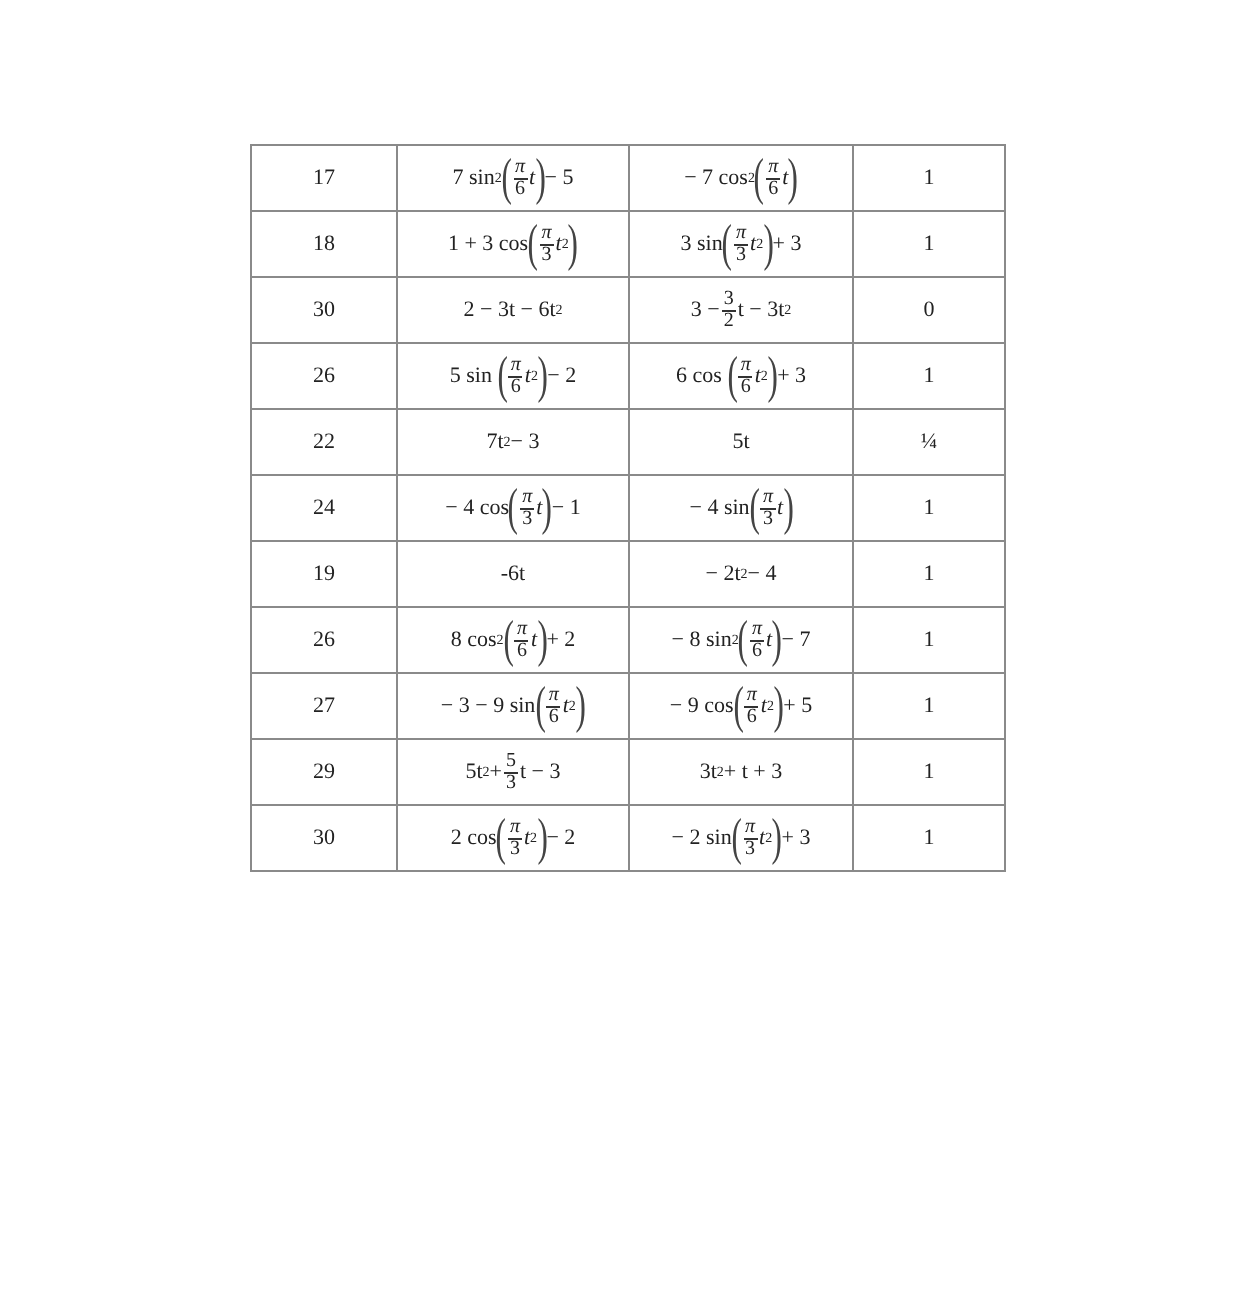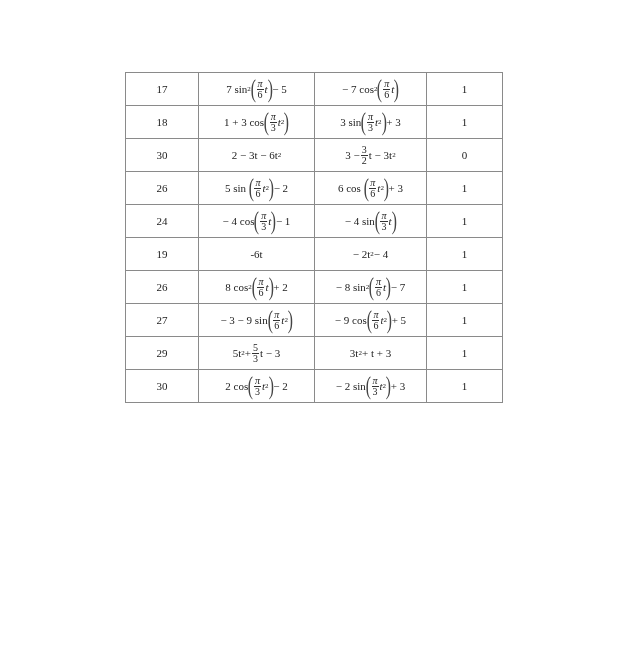--- a/index.html
+++ b/index.html
@@ -109,20 +109,30 @@
               <span class="n"><i>π</i></span>
               <span class="d">6</span>
             </span><i>t</i><sup>2</sup><span class="par">)</span><span>− 2</span></span></td>
       <td class="c-y"><span class="expr"><span>6 cos</span>&nbsp;<span class="par">(</span><span class="frac">
               <span class="n"><i>π</i></span>
               <span class="d">6</span>
             </span><i>t</i><sup>2</sup><span class="par">)</span><span>+ 3</span></span></td>
       <td class="c-v">1</td>
     </tr>
 
+    <tr>
+      <td class="c-num">22</td>
+      <td class="c-x"><span class="expr">
+            <span>7t</span>
+            <sup>2</sup>
+            <span> − 3</span>
+          </span></td>
+      <td class="c-y">5t</td>
+      <td class="c-v top">¼</td>
+    </tr>
 
 
     <tr>
       <td class="c-num">24</td>
       <td class="c-x"><span class="expr">
             <span>− 4 cos</span>
             <span class="par">(</span>
             <span class="frac">
               <span class="n"><i>π</i></span>
               <span class="d">3</span>

